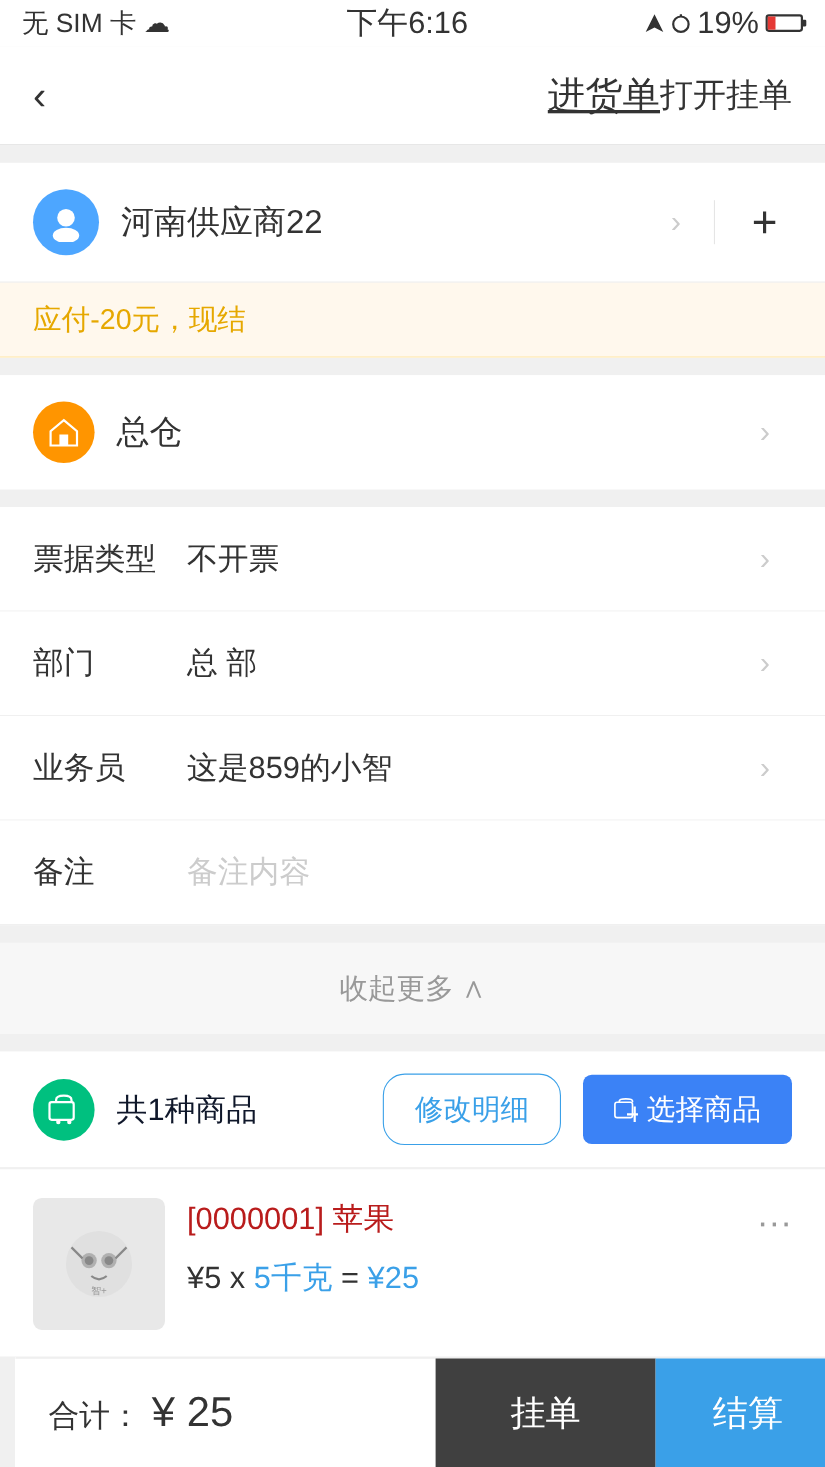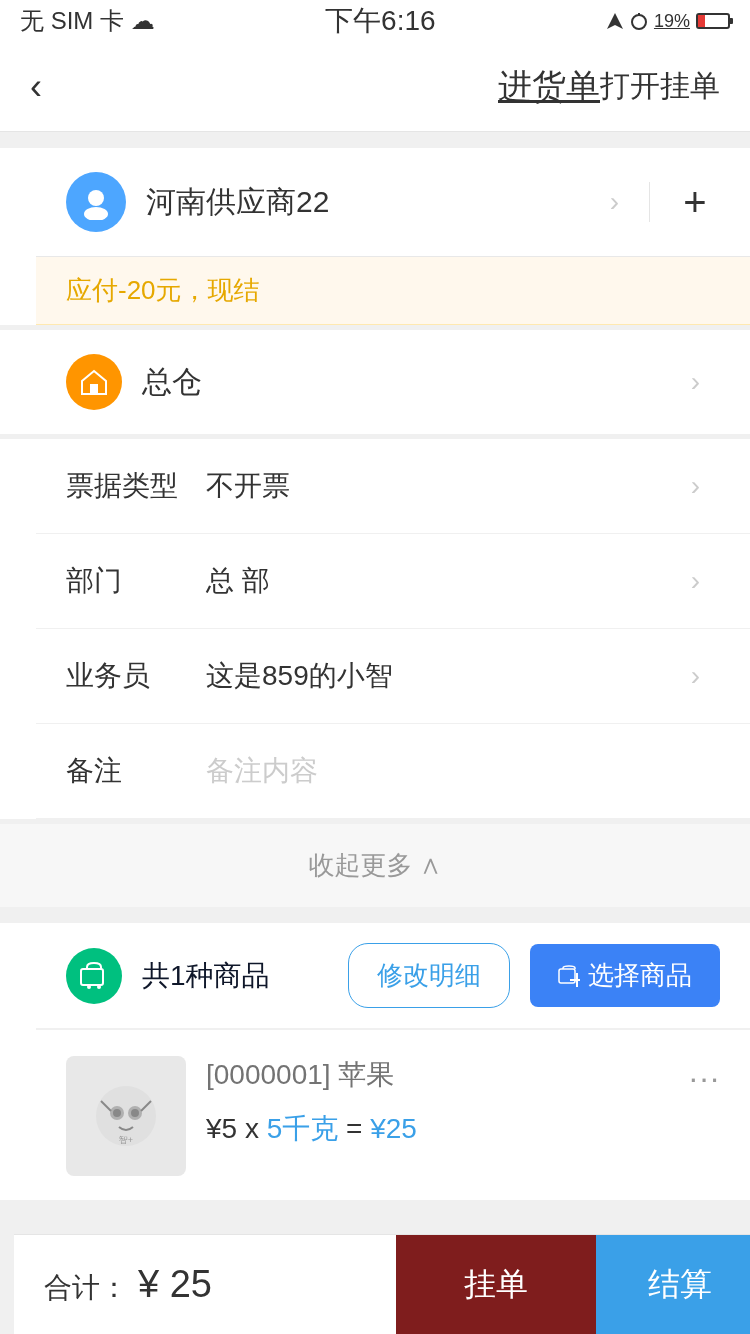--- a/index.html
+++ b/index.html
@@ -19,21 +19,21 @@
       height: 42px;
       display: flex;
       align-items: center;
       justify-content: space-between;
       padding: 0 20px;
       font-size: 24px;
       color: #333;
     }
     .status-left { display: flex; align-items: center; gap: 8px; }
     .status-center { font-size: 28px; font-weight: 500; }
-    .status-right { display: flex; align-items: center; gap: 6px; font-size: 18px; text-decoration: underline; }
+    .status-right { display: flex; align-items: center; gap: 6px; font-size: 28px; }
 
     
     .nav-bar {
       background: #fff;
       height: 90px;
       display: flex;
       align-items: center;
       padding: 0 30px;
       border-bottom: 1px solid #e5e5e5;
     }
@@ -57,22 +57,21 @@
     }
 
     
     .content {
       background: #f0f0f0;
     }
 
     
     .card {
       background: #fff;
-      margin-bottom: 5px;
-      padding-left: 36px;
+      margin-bottom: 16px;
     }
 
     
     .supplier-row {
       display: flex;
       align-items: center;
       padding: 24px 30px;
       border-bottom: 1px solid #e8e8e8;
     }
     .supplier-avatar {
@@ -244,21 +243,21 @@
       display: flex;
       align-items: center;
       justify-content: center;
       flex-shrink: 0;
     }
     .product-info {
       flex: 1;
     }
     .product-name {
       font-size: 28px;
-      color: #737373;
+      color: #b91c1c;
       margin-bottom: 16px;
     }
     .product-price {
       font-size: 28px;
       color: #333;
     }
     .product-price .highlight {
       color: #3aa0e8;
     }
     .product-more {
@@ -298,21 +297,21 @@
     .footer-total-amount {
       font-size: 38px;
       font-weight: 500;
     }
     .footer-total-count {
       font-size: 22px;
       color: #999;
     }
     .footer-btn-hang {
       width: 200px;
-      background: #7f1d1d;
+      background: #404040;
       color: #fff;
       font-size: 32px;
       border: none;
       display: flex;
       align-items: center;
       justify-content: center;
       cursor: pointer;
     }
     .footer-btn-settle {
       width: 168px;

